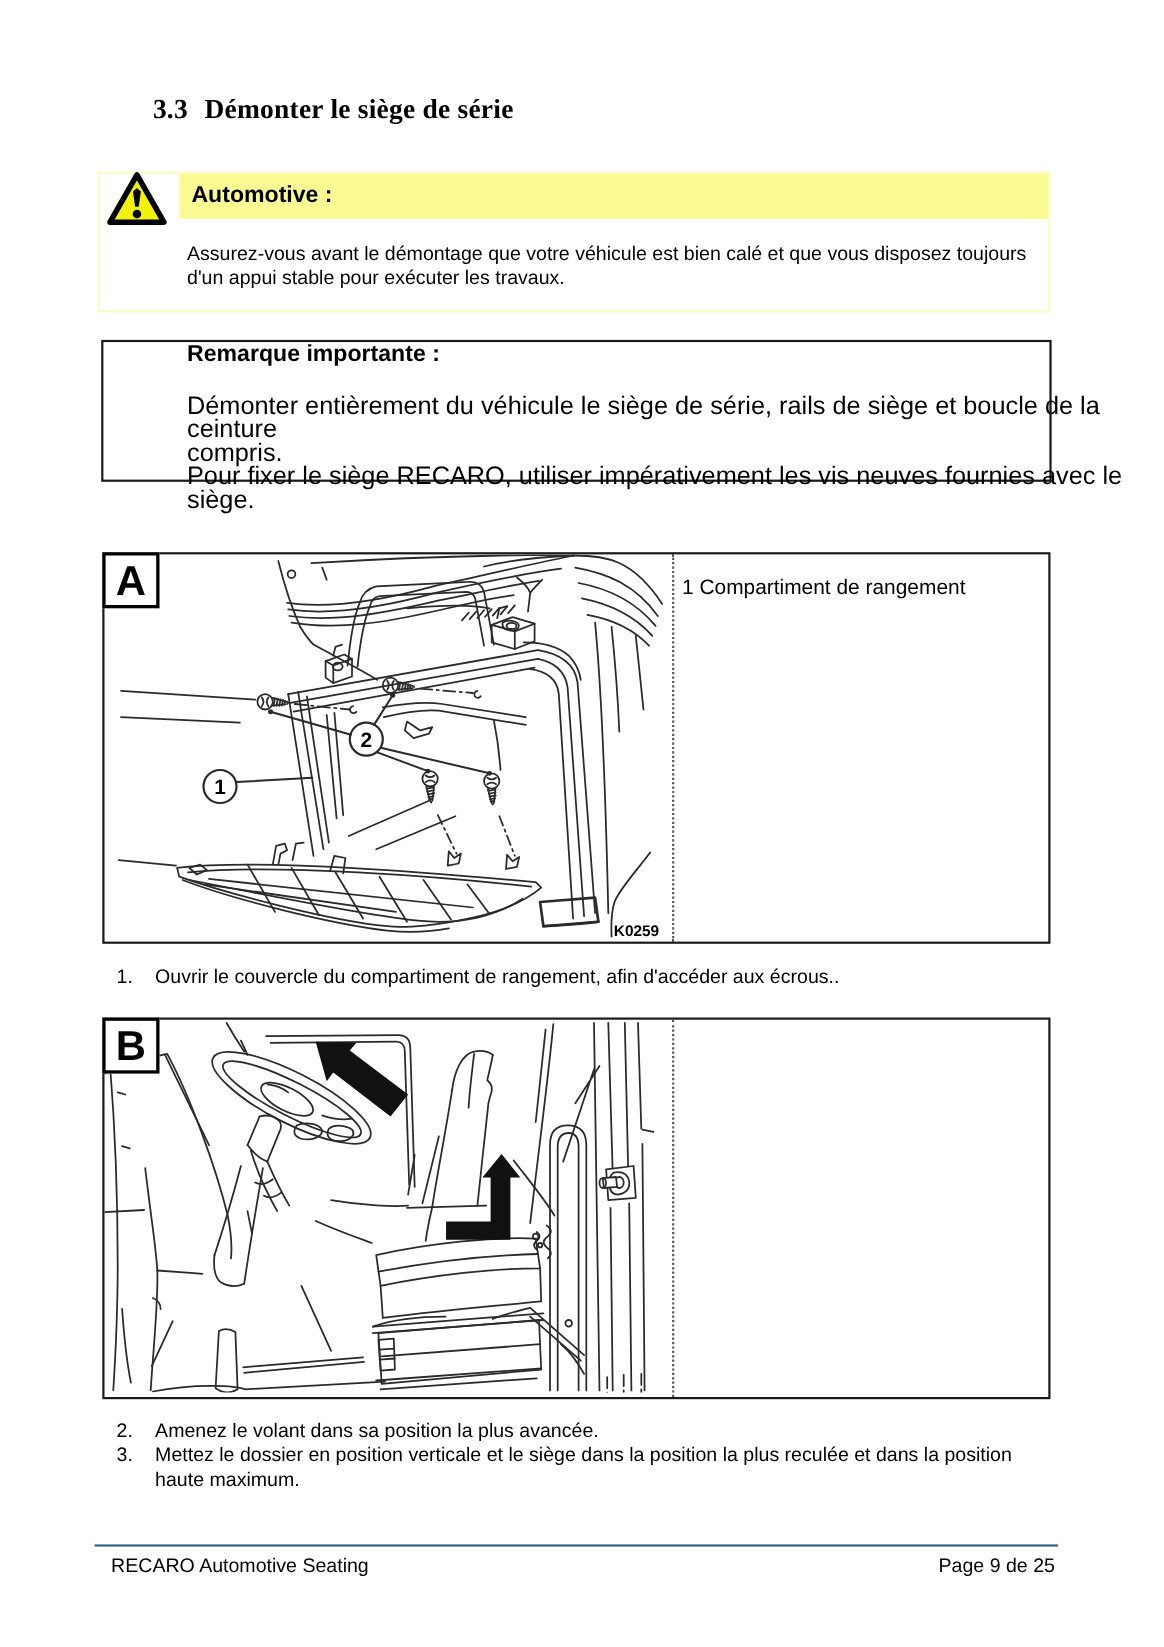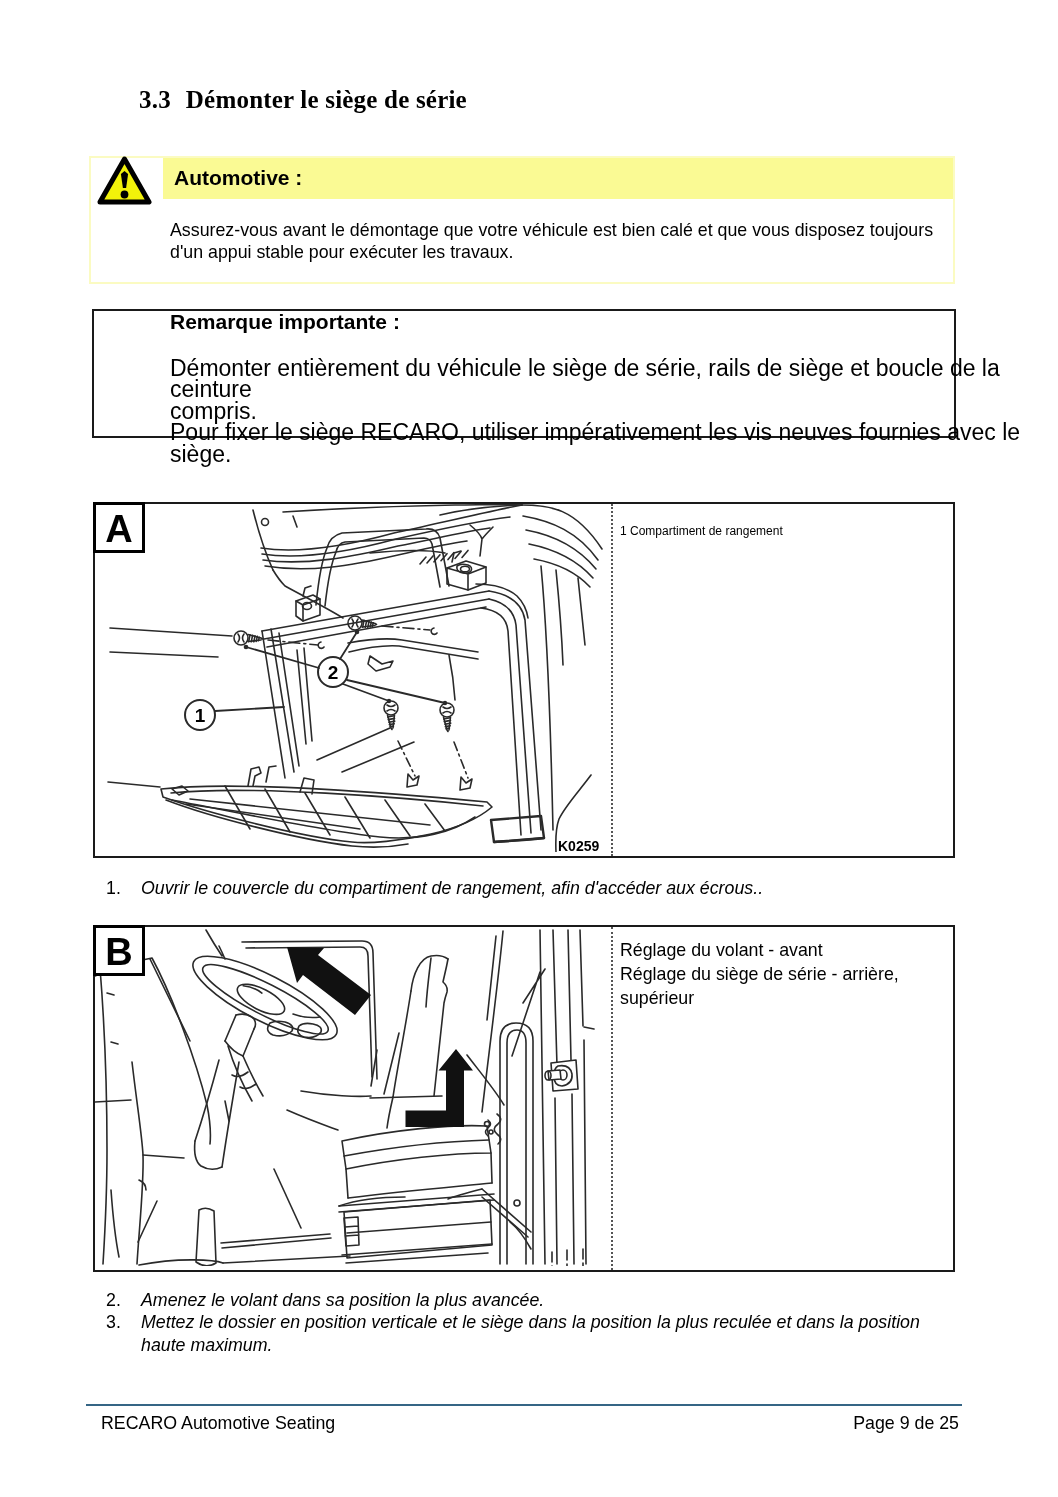--- a/index.html
+++ b/index.html
@@ -21,28 +21,28 @@
   .rem-head{left:170px;top:310px;font-size:21px;font-weight:bold;}
   .rem-body{left:170px;top:358px;font-size:23px;line-height:21.4px;}
 
   
   .fig{border:2px solid #1a1a1a;background:#fff;}
   .figA{left:93px;top:502px;width:858px;height:352px;}
   .figB{left:93px;top:925px;width:858px;height:343px;}
   .figlabel{position:absolute;left:-2px;top:-2px;width:46px;height:45px;border:3px solid #000;
             background:#fff;font-size:38px;font-weight:bold;text-align:center;line-height:49px;}
   .sep{position:absolute;left:516px;top:0;bottom:0;border-left:2px dotted #555;}
-  .capA{position:absolute;left:525px;top:20px;font-size:12px;text-align:right;}
+  .capA{position:absolute;left:525px;top:20px;font-size:19px;text-align:right;}
   .capB{position:absolute;left:525px;top:11px;font-size:17.8px;line-height:24px;}
   .k0259{position:absolute;left:463px;top:334px;font-size:14px;font-weight:bold;}
   .figsvg{position:absolute;left:0;top:0;}
 
   .item{font-size:17.8px;line-height:23px;}
   .num{position:absolute;left:106px;}
-  .itxt{position:absolute;left:141px;font-style:italic;}
+  .itxt{position:absolute;left:141px;}
 
   .footline{left:86px;top:1404px;width:876px;height:2px;background:#356585;}
   .footL{left:101px;top:1413px;font-size:17.8px;}
   .footR{left:659px;top:1413px;width:300px;text-align:right;font-size:17.8px;}
 </style>
 </head>
 <body>
   <div class="abs title">3.3<span class="t2">Démonter le siège de série</span></div>
 
   <div class="abs attn">
@@ -277,21 +277,20 @@
       <path d="M510,1222 Q521,1231 531,1249"></path>
       <circle cx="517" cy="1203" r="3"></circle>
       <path d="M482,1189 C470,1192 455,1196 448,1199"></path>
 
       <path d="M552,1252 L552,1262 M552,1266 L552,1271 M567,1250 L567,1260 M567,1264 L567,1269 M583,1249 L583,1259 M583,1263 L583,1268"></path>
 
       <path d="M223,1263 L350,1256"></path>
     </svg>
     <div class="figlabel">B</div>
     <div class="sep"></div>
-    <div class="capB">Réglage du volant - avant<br>Réglage du siège de série - arrière,<br>supérieur</div>
   </div>
 
   <div class="abs item num" style="top:1289px">2.</div>
   <div class="abs item itxt" style="top:1289px">Amenez le volant dans sa position la plus avancée.</div>
   <div class="abs item num" style="top:1311px">3.</div>
   <div class="abs item itxt" style="top:1311px">Mettez le dossier en position verticale et le siège dans la position la plus reculée et dans la position<br>haute maximum.</div>
 
   <div class="abs footline"></div>
   <div class="abs footL">RECARO Automotive Seating</div>
   <div class="abs footR">Page 9 de 25</div>

